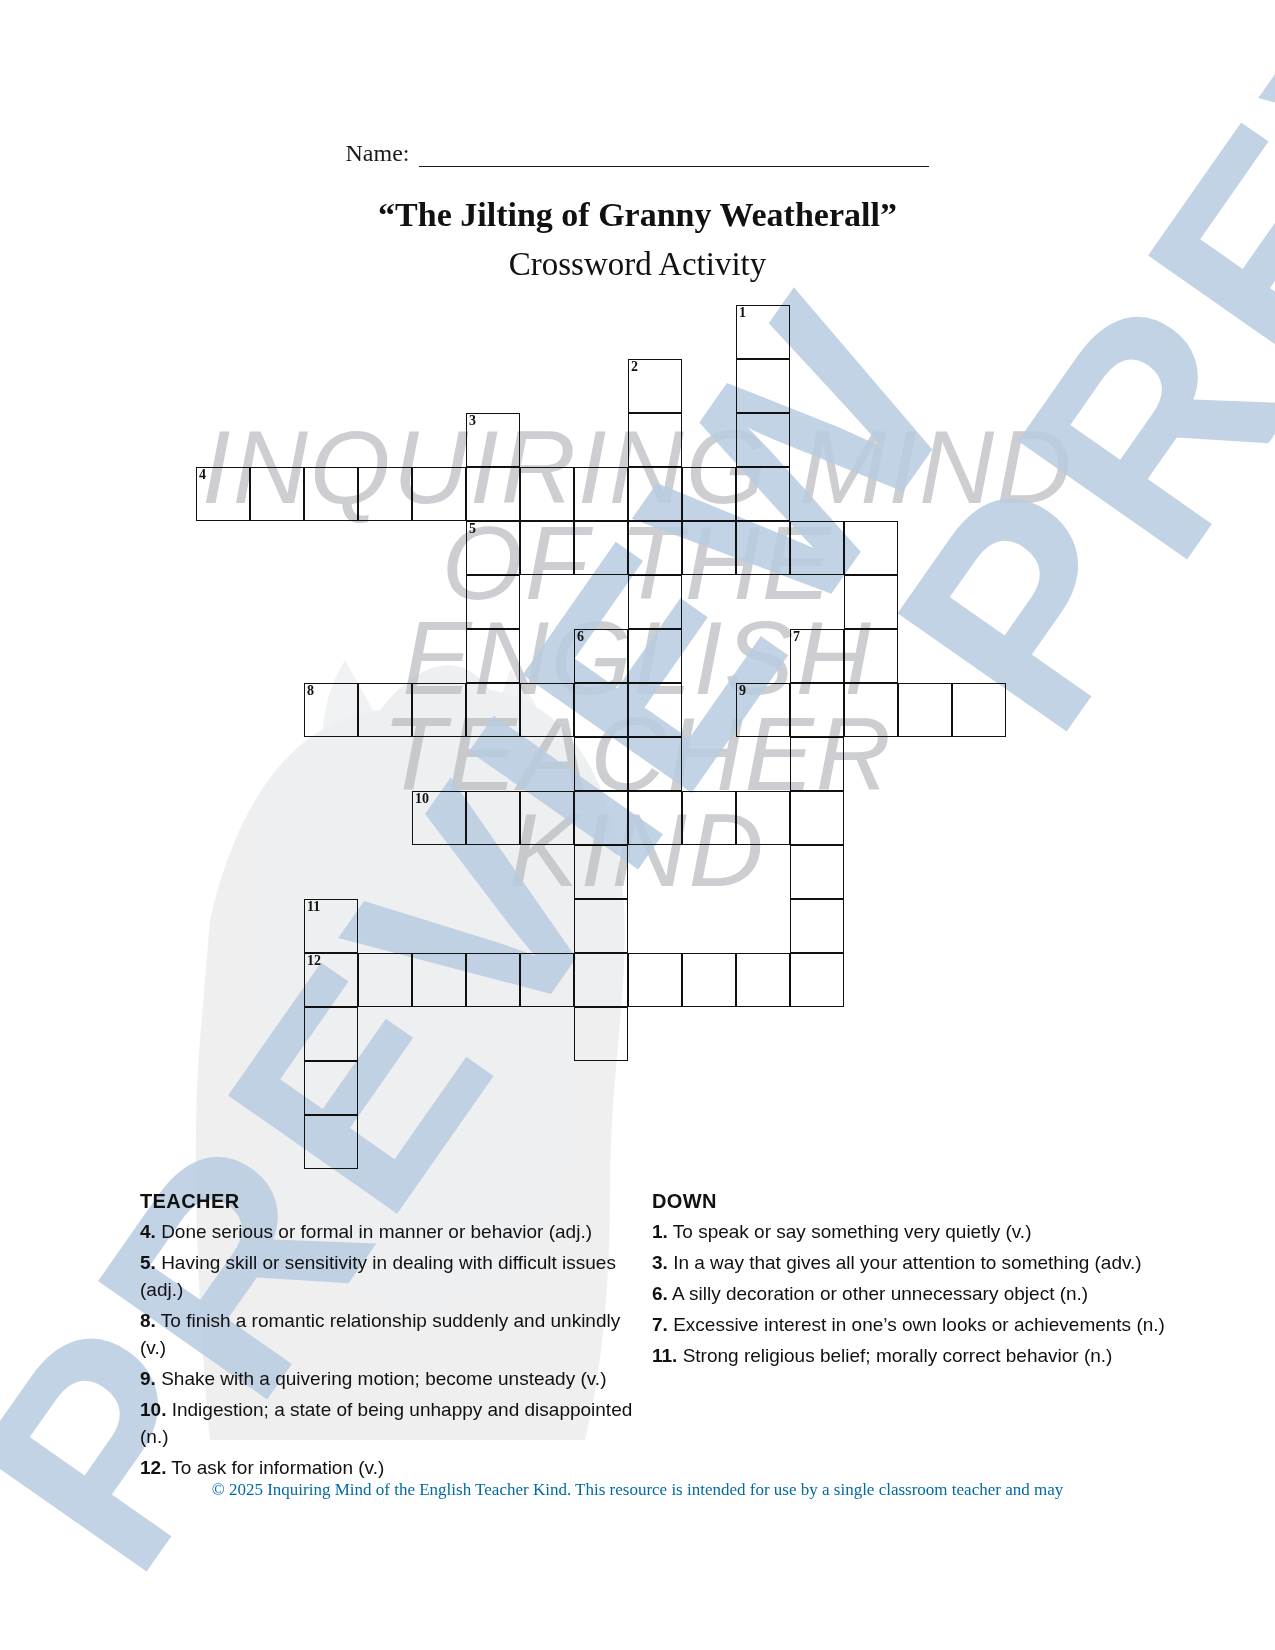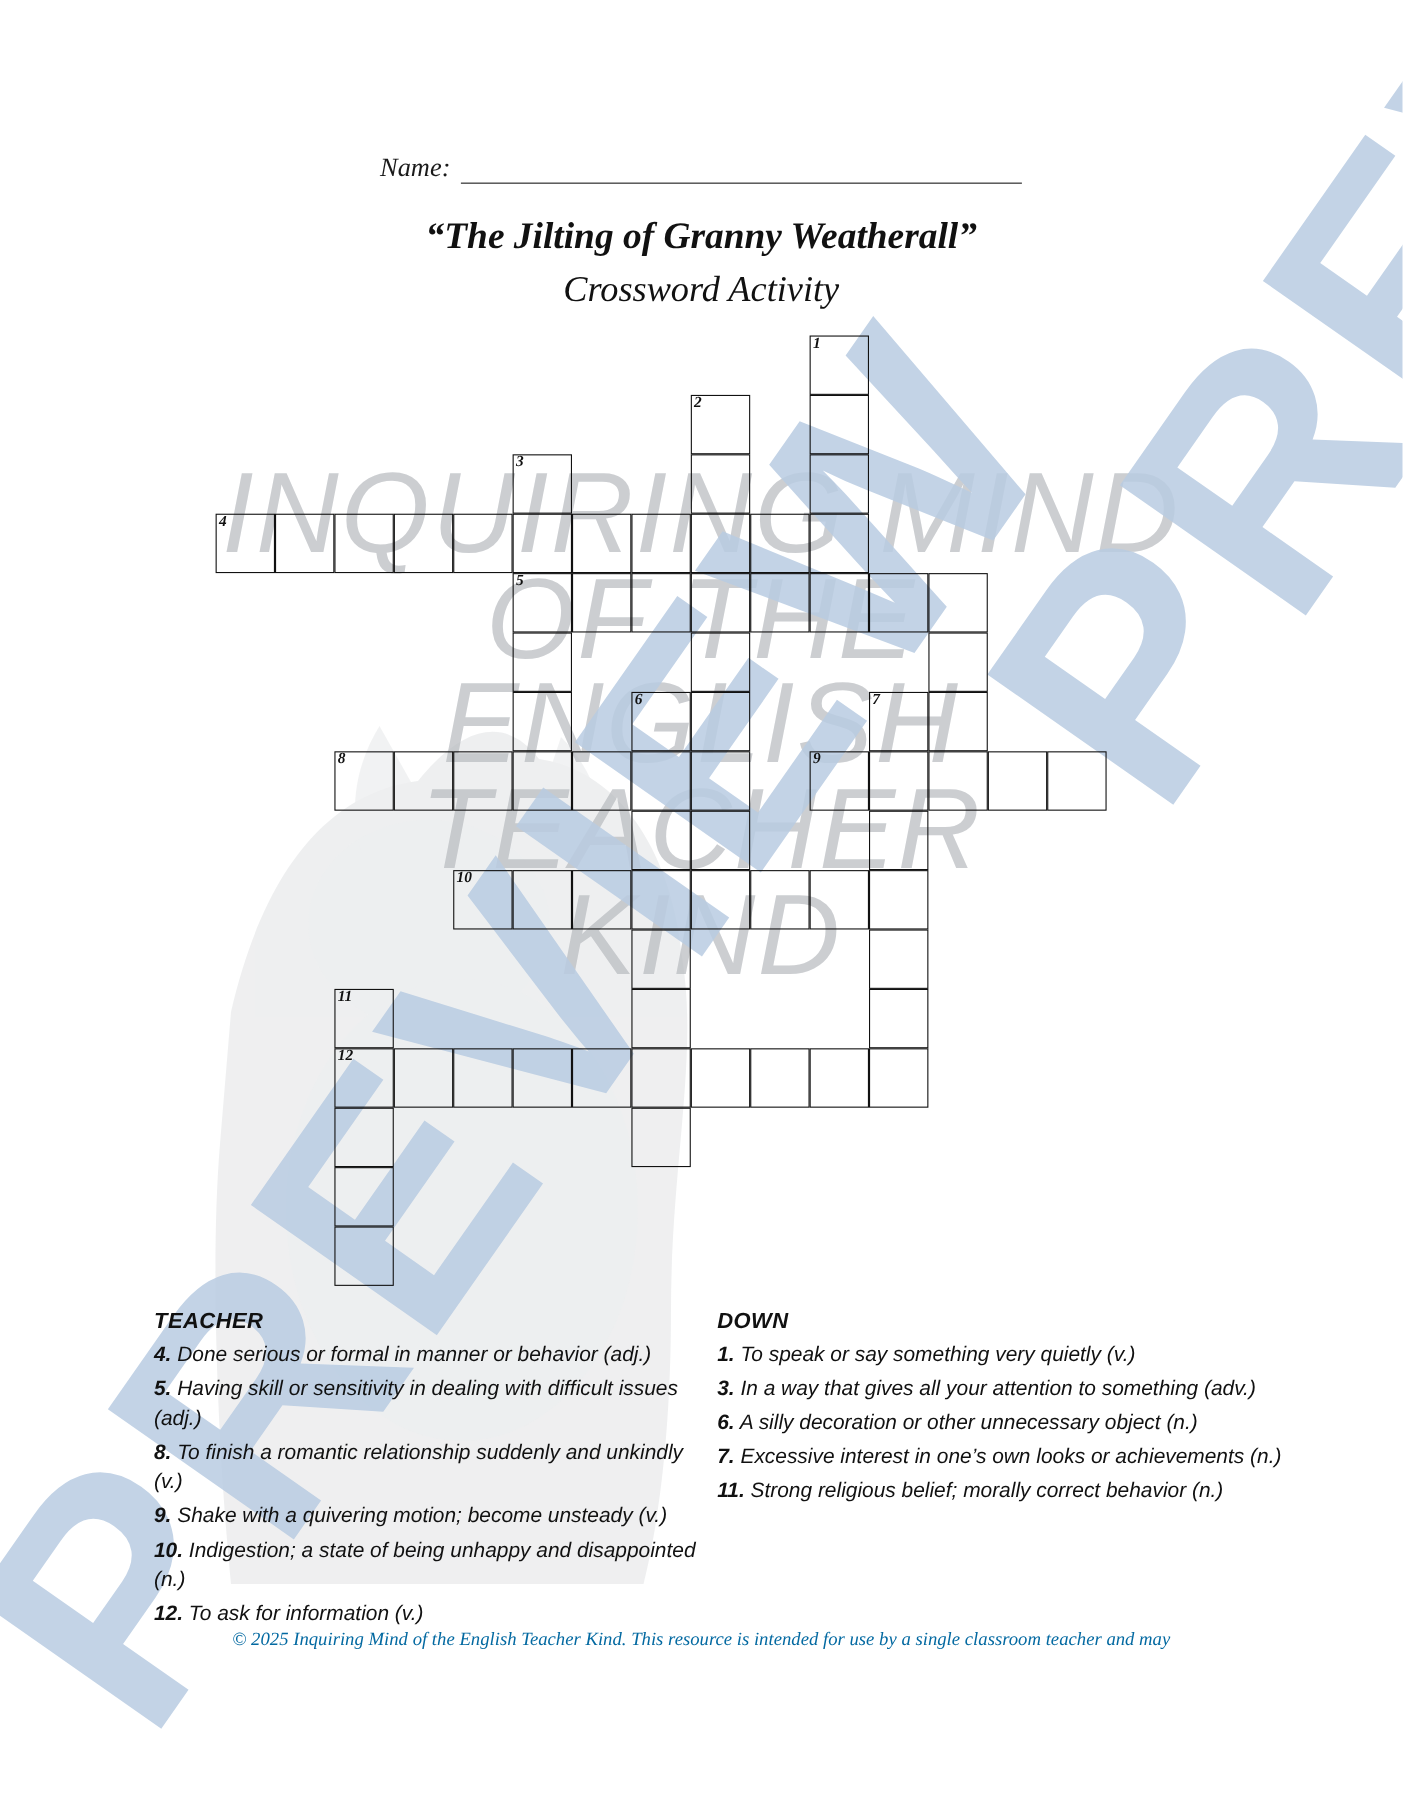--- a/index.html
+++ b/index.html
@@ -61,21 +61,20 @@
     pointer-events: none;
     opacity: 0.30;
   }
 
   
   .page {
     position: relative;
     z-index: 10;
     width: 1275px;
     height: 1650px;
-    font-style: italic;
   }
 
   .name-row {
     position: absolute;
     top: 140px;
     left: 0;
     width: 1275px;
     text-align: center;
     font-size: 24px;
     color: #1a1a1a;

